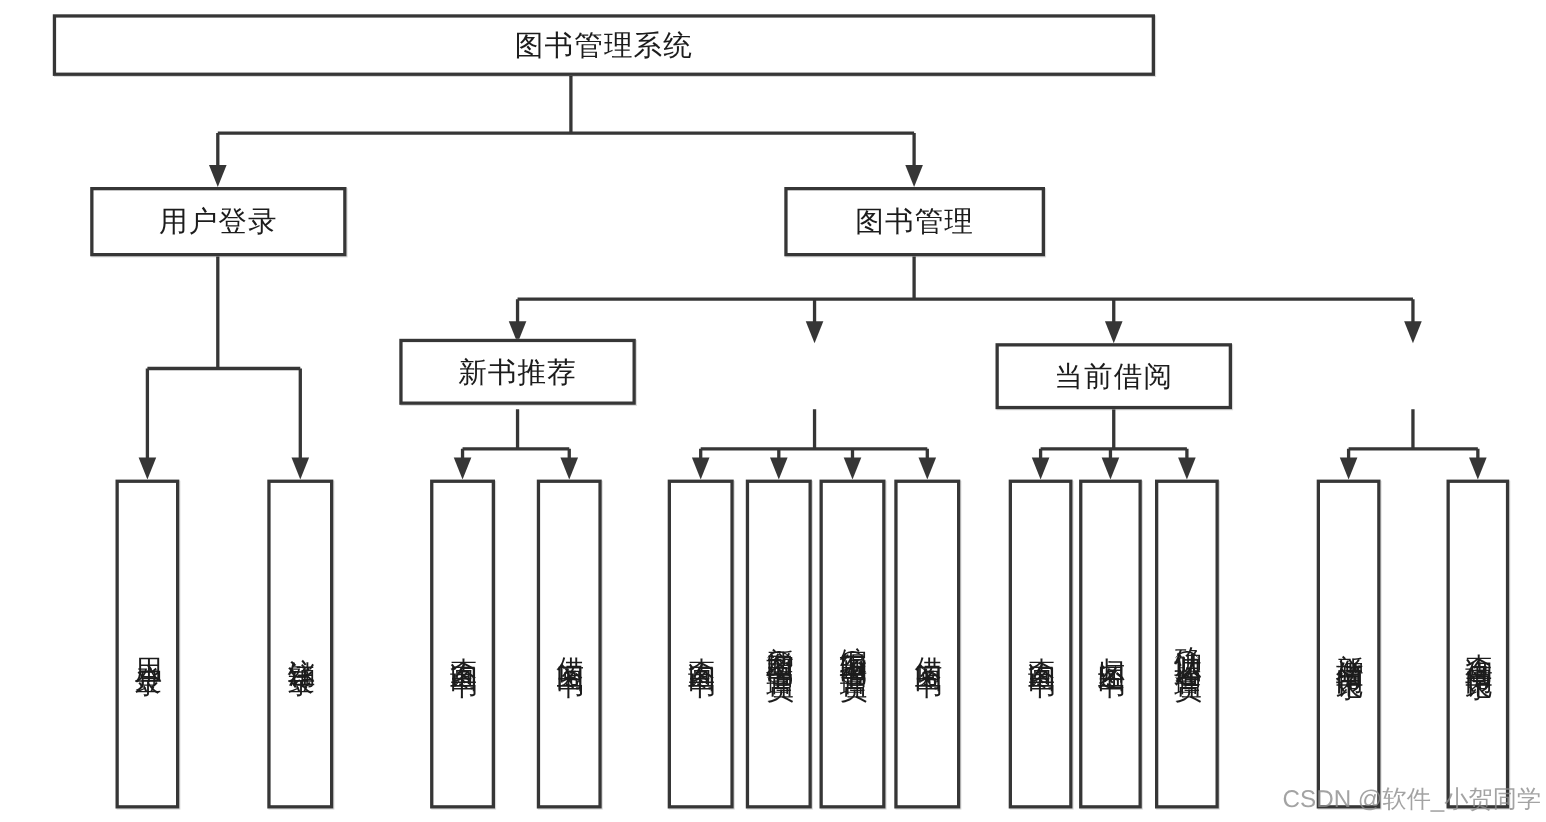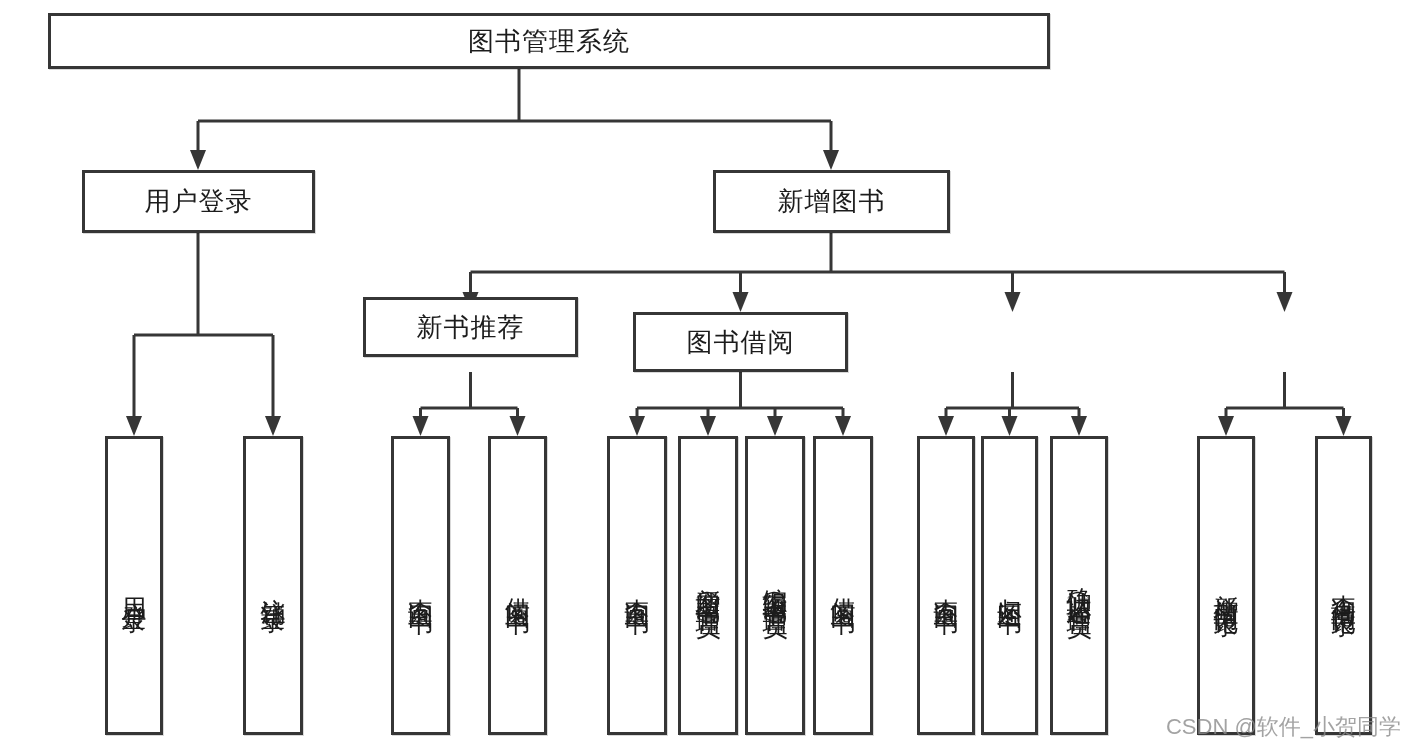--- a/index.html
+++ b/index.html
@@ -105,28 +105,28 @@
   </svg>
 
   <div class="node h-node" style="left:20px; top:13px; width:1002px; height:56px;margin-left:28px;">
     <span>图书管理系统</span>
   </div>
 
   <div class="node h-node" style="left:82px; top:170px; width:233px; height:63px;">
     <span>用户登录</span>
   </div>
   <div class="node h-node" style="left:713px; top:170px; width:237px; height:63px;">
-    <span>新增图书</span>
+    <span>图书管理</span>
   </div>
 
-  <div class="node h-node" style="left:363px; top:297px; width:215px; height:60px;">
+  <div class="node h-node" style="left:363px; top:308px; width:215px; height:60px;">
     <span>新书推荐</span>
   </div>
-  <div class="node h-node" style="left:633px; top:312px; width:215px; height:60px;">
-    <span>图书借阅</span>
+  <div class="node h-node" style="left:905px; top:312px; width:215px; height:60px;">
+    <span>当前借阅</span>
   </div>
 
   <div class="node v-node" style="left:105px; top:436px; width:58px; height:299px;">
     <span class="v-label">用户登录</span>
   </div>
   <div class="node v-node" style="left:243px; top:436px; width:60px; height:299px;">
     <span class="v-label">注销登录</span>
   </div>
 
   <div class="node v-node" style="left:391px; top:436px; width:59px; height:299px;">

